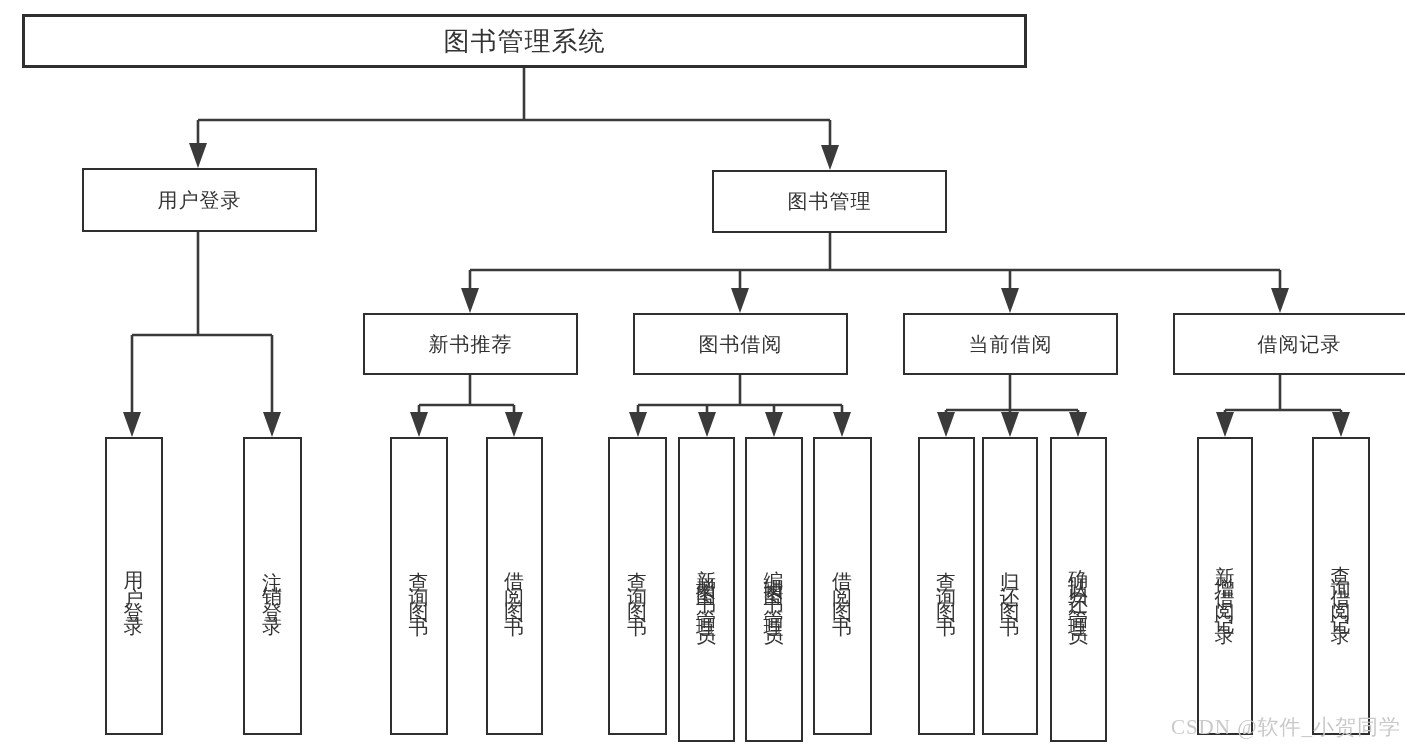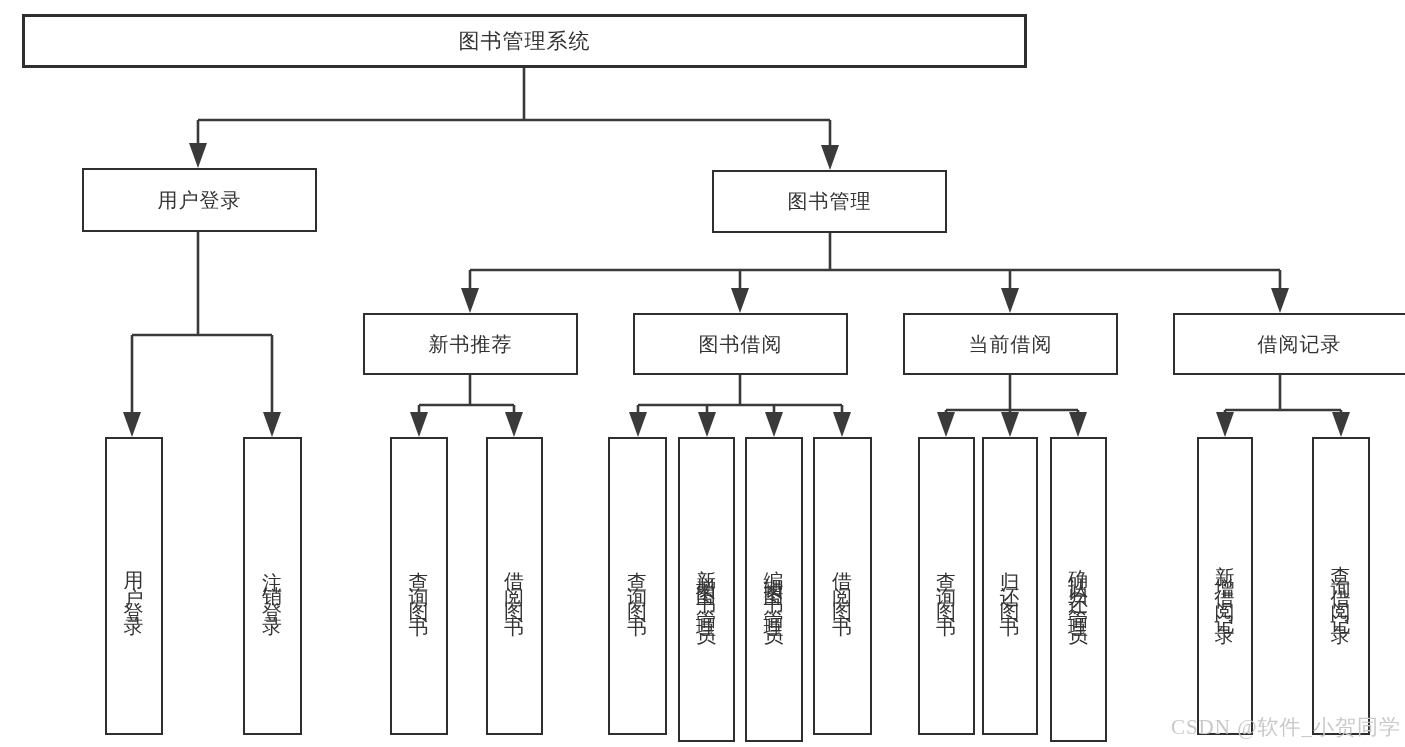--- a/index.html
+++ b/index.html
@@ -25,21 +25,21 @@
   .hbox{
     position:absolute;
     box-sizing:border-box;
     border:2.5px solid var(--border);
     background:var(--bg);
     display:flex;align-items:center;justify-content:center;
     font-size:20px;
     letter-spacing:1px;
     color:var(--text);
   }
-  .hbox.root{border-width:3px;font-size:21px;}
+  .hbox.root{border-width:3px;font-size:26px;}
 
   .vbox{
     position:absolute;
     box-sizing:border-box;
     border:2.5px solid var(--border);
     background:var(--bg);
     display:flex;align-items:center;justify-content:center;
     top:437px;height:298px;
   }
   .vbox.tall{height:305px;}

